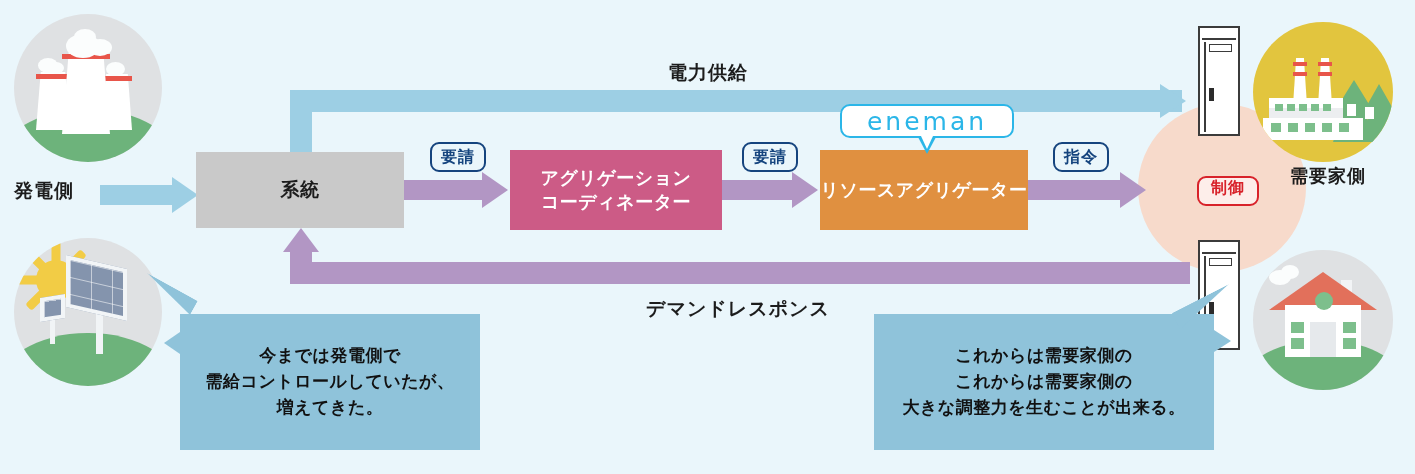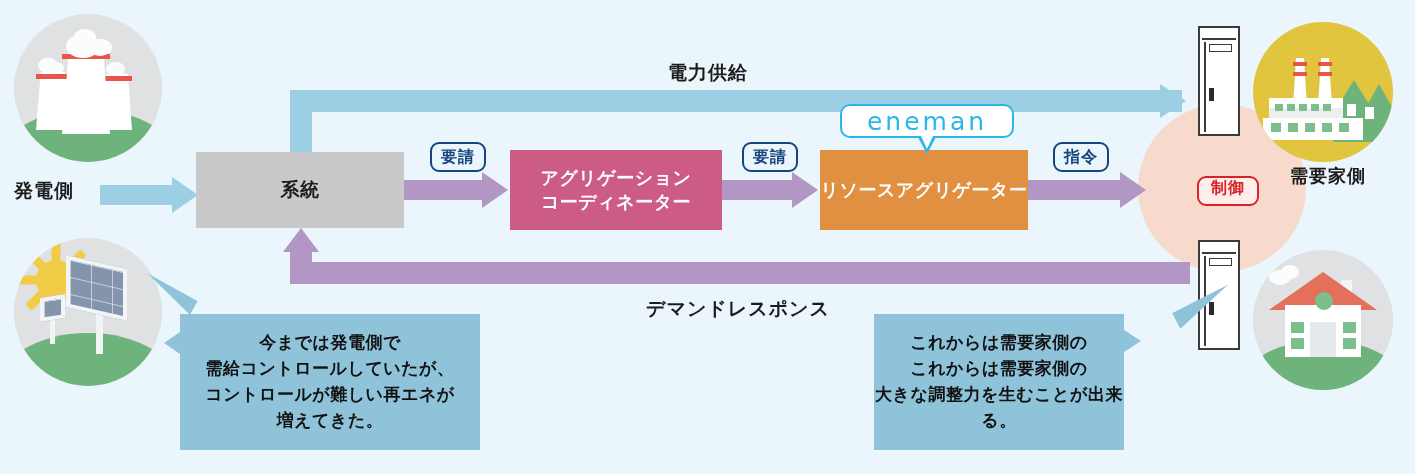--- a/index.html
+++ b/index.html
@@ -336,29 +336,28 @@
       <span class="eneman-txt">eneman</span>
     </div>
     <div class="eneman-tail"></div>
     <div class="eneman-tail-in"></div>
   </div>
 
   <div class="panelbox" style="left:180px; top:314px; width:300px; height:136px;">
     <div class="panel-tail-l"></div>
     <span>今までは発電側で</span>
     <span>需給コントロールしていたが、</span>
-    <span>コントロールが難しい再エネが</span>
     <span>増えてきた。</span>
   </div>
 
   <div class="diag" style="left:136px; top:300px; width:58px; height:16px;
               transform: rotate(29deg); transform-origin: 100% 50%;
               clip-path: polygon(0 0, 100% 0, 100% 100%);"></div>
 
-  <div class="panelbox" style="left:874px; top:314px; width:250px; height:136px;">
+  <div class="panelbox" style="left:874px; top:314px; width:340px; height:136px;">
     <div class="panel-tail-r"></div>
     <span>これからは需要家側の</span>
     <span>これからは需要家側の</span>
     <span>大きな調整力を生むことが出来る。</span>
   </div>
 
   <div class="diag" style="left:1176px; top:312px; width:64px; height:18px;
               transform: rotate(-27deg); transform-origin: 0 50%;
               clip-path: polygon(0 0, 100% 0, 0 100%);"></div>
 

